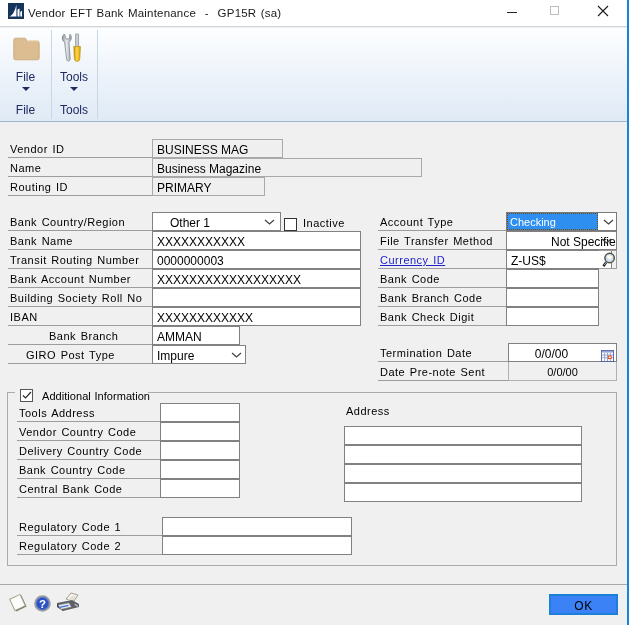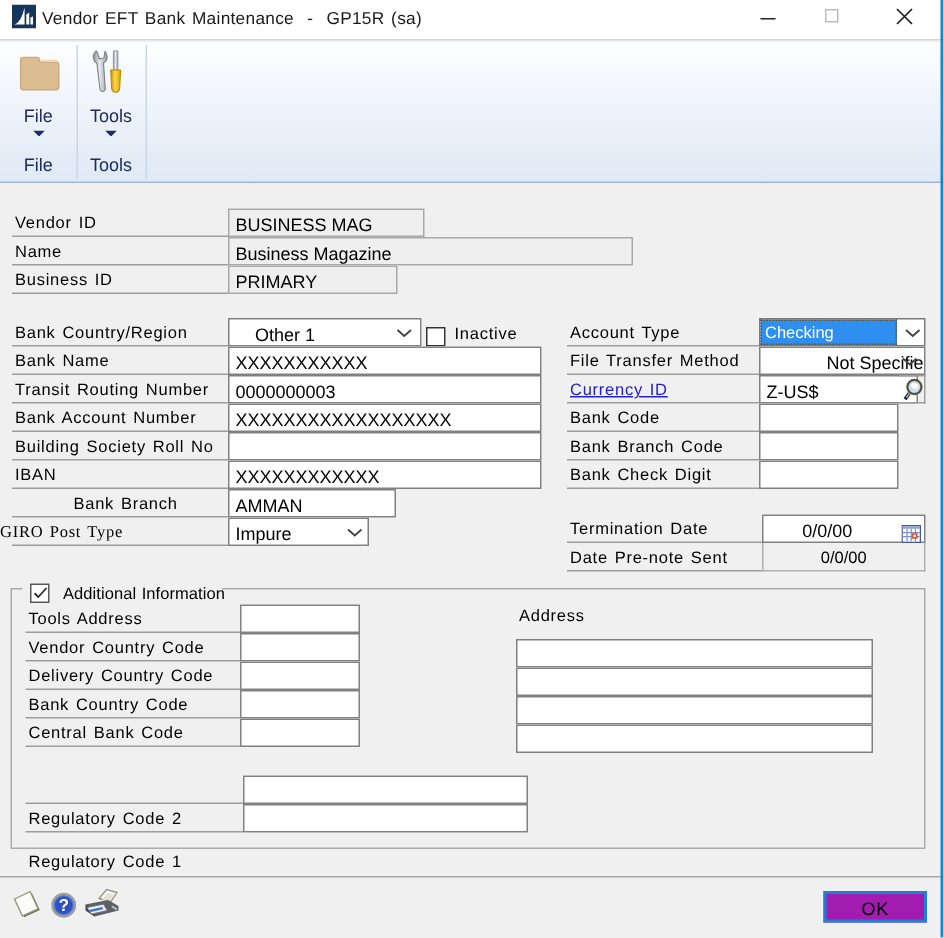--- a/index.html
+++ b/index.html
@@ -68,21 +68,21 @@
 <div class="abs" style="left:51px;top:103px;width:46px;text-align:center;color:#1f2a60;font-size:12px;">Tools</div>
 
 <div class="lbl" style="left:10px;top:143px;">Vendor ID</div>
 <div class="ul" style="left:8px;top:157px;width:144px;"></div>
 <div class="inp" style="left:152px;top:139px;width:131px;height:19px;background:#efefef;border-color:#a9a9a9;">BUSINESS MAG</div>
 
 <div class="lbl" style="left:10px;top:162px;">Name</div>
 <div class="ul" style="left:8px;top:176px;width:144px;"></div>
 <div class="inp" style="left:152px;top:158px;width:270px;height:19px;background:#efefef;border-color:#a9a9a9;">Business Magazine</div>
 
-<div class="lbl" style="left:10px;top:181px;">Business ID</div>
+<div class="lbl" style="left:10px;top:181px;">Routing ID</div>
 <div class="ul" style="left:8px;top:195px;width:144px;"></div>
 <div class="inp" style="left:152px;top:177px;width:113px;height:19px;background:#efefef;border-color:#a9a9a9;">PRIMARY</div>
 
 <div class="lbl" style="left:10px;top:216px;">Bank Country/Region</div>
 <div class="ul" style="left:8px;top:230px;width:144px;"></div>
 <div class="inp" style="left:152px;top:212px;width:129px;height:19px;padding-left:17px;">Other 1</div>
 <svg class="chev" style="left:264px;top:219px;" width="11" height="6" viewBox="0 0 11 6">
     <polyline points="1,1 5.5,5 10,1" fill="none" stroke="#404040" stroke-width="1.2"></polyline>
   </svg>
 <div class="abs" style="left:284px;top:218px;width:13px;height:13px;background:#fff;border:1px solid #333;"></div>
@@ -103,23 +103,23 @@
 <div class="lbl" style="left:10px;top:292px;">Building Society Roll No</div>
 <div class="ul" style="left:8px;top:306px;width:144px;"></div>
 <div class="inp" style="left:152px;top:288px;width:209px;height:19px;"></div>
 
 <div class="lbl" style="left:10px;top:311px;">IBAN</div>
 <div class="ul" style="left:8px;top:325px;width:144px;"></div>
 <div class="inp" style="left:152px;top:307px;width:209px;height:19px;">XXXXXXXXXXXX</div>
 
 <div class="lbl" style="left:10px;top:330px;padding-left:39px;">Bank Branch</div>
 <div class="ul" style="left:8px;top:344px;width:144px;"></div>
-<div class="inp" style="left:152px;top:326px;width:112px;height:19px;">AMMAN</div>
-
-<div class="lbl" style="left:0;top:349px;font-family:Liberation Serif, serif;">GIRO Post Type</div>
+<div class="inp" style="left:152px;top:326px;width:88px;height:19px;">AMMAN</div>
+
+<div class="lbl" style="left:26px;top:349px;">GIRO Post Type</div>
 <div class="ul" style="left:8px;top:363px;width:144px;"></div>
 <div class="inp" style="left:152px;top:345px;width:94px;height:19px;">Impure</div>
 <svg class="chev" style="left:231px;top:352px;" width="11" height="6" viewBox="0 0 11 6">
     <polyline points="1,1 5.5,5 10,1" fill="none" stroke="#404040" stroke-width="1.2"></polyline>
   </svg>
 
 <div class="lbl" style="left:380px;top:216px;">Account Type</div>
 <div class="ul" style="left:378px;top:230px;width:128px;"></div>
 <div class="abs" style="left:506px;top:212px;width:111px;height:19px;background:#fff;border:1px solid #7a7a7a;"></div>
 <div class="abs" style="left:507px;top:213px;width:91px;height:17px;background:#2e8ff0;border:1px dotted #7a4a00;font-size:11px;color:#fff;padding:2px 0 0 2px;font-family:'Liberation Sans',sans-serif;">Checking</div>
@@ -199,21 +199,21 @@
 <div class="lbl" style="left:19px;top:483px;">Central Bank Code</div>
 <div class="ul" style="left:17px;top:497px;width:143px;"></div>
 <div class="inp" style="left:160px;top:479px;width:80px;height:19px;"></div>
 
 <div class="lbl" style="left:346px;top:405px;">Address</div>
 <div class="inp" style="left:344px;top:426px;width:238px;height:19px;"></div>
 <div class="inp" style="left:344px;top:445px;width:238px;height:19px;"></div>
 <div class="inp" style="left:344px;top:464px;width:238px;height:19px;"></div>
 <div class="inp" style="left:344px;top:483px;width:238px;height:19px;"></div>
 
-<div class="lbl" style="left:19px;top:521px;margin-top:48px;">Regulatory Code 1</div>
+<div class="lbl" style="left:19px;top:521px;">Regulatory Code 1</div>
 <div class="ul" style="left:17px;top:535px;width:145px;"></div>
 <div class="inp" style="left:162px;top:517px;width:190px;height:19px;"></div>
 
 <div class="lbl" style="left:19px;top:540px;">Regulatory Code 2</div>
 <div class="ul" style="left:17px;top:554px;width:145px;"></div>
 <div class="inp" style="left:162px;top:536px;width:190px;height:19px;"></div>
 
 <div class="abs" style="left:0;top:584px;width:629px;height:1px;background:#a8a8a8;"></div>
 
 <svg class="abs" style="left:9px;top:593px;" width="18" height="22" viewBox="0 0 18 22">
@@ -228,15 +228,15 @@
 <svg class="abs" style="left:55px;top:591px;" width="26" height="24" viewBox="0 0 26 24">
   <path d="M11 8 L16 2 L23 4 L19 10 Z" fill="#f6f4ee" stroke="#9a9684" stroke-width="0.9"></path>
   <path d="M13 9 L17 4.5 L21 5.6 L18 10 Z" fill="#e4e0d2"></path>
   <path d="M2 12 L17 9 L24 13 L24 16 L8 20 Z" fill="#5d6167"></path>
   <path d="M2 12 L8 16 L8 20 L2 16 Z" fill="#41454b"></path>
   <path d="M3 14 L14 11.8 L16.5 16 L6 18.4 Z" fill="#ececec" stroke="#777" stroke-width="0.6"></path>
   <path d="M4.5 16.4 L13.5 14.4" stroke="#3a6fd8" stroke-width="1.4"></path>
   <path d="M19.5 12.5 L23 14.5 L23 16 L19.5 14 Z" fill="#b9bcc0"></path>
 </svg>
 
-<div class="abs" style="left:549px;top:594px;width:69px;height:21px;background:#a21caf;border:2px solid #1c7fd8;font-size:12px;text-align:center;padding-top:3px;letter-spacing:0.5px;">OK</div>
+<div class="abs" style="left:549px;top:594px;width:69px;height:21px;background:#3b82f6;border:2px solid #1c7fd8;font-size:12px;text-align:center;padding-top:3px;letter-spacing:0.5px;">OK</div>
 
 <div class="abs" style="left:627px;top:0;width:2px;height:625px;background:#1883d7;"></div>
 
 </body></html>

